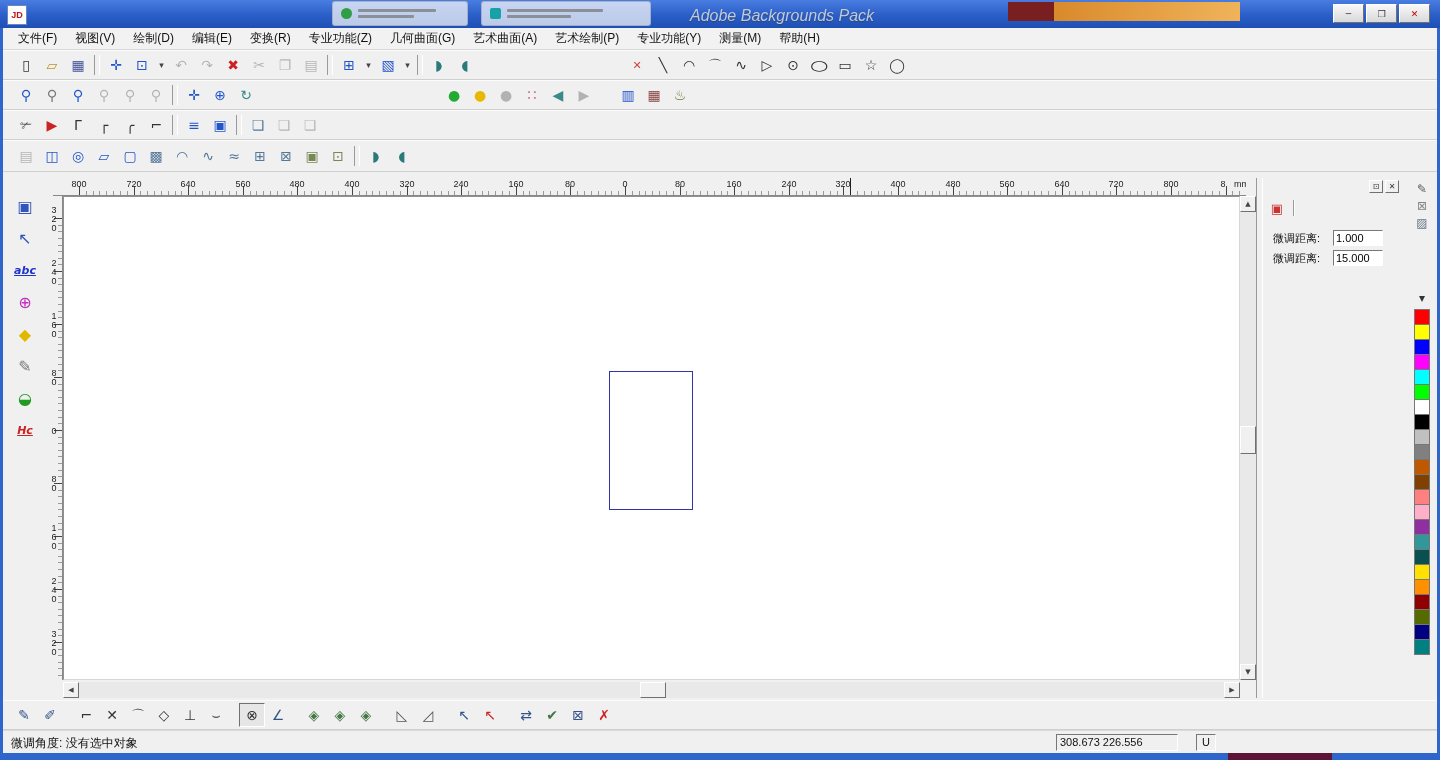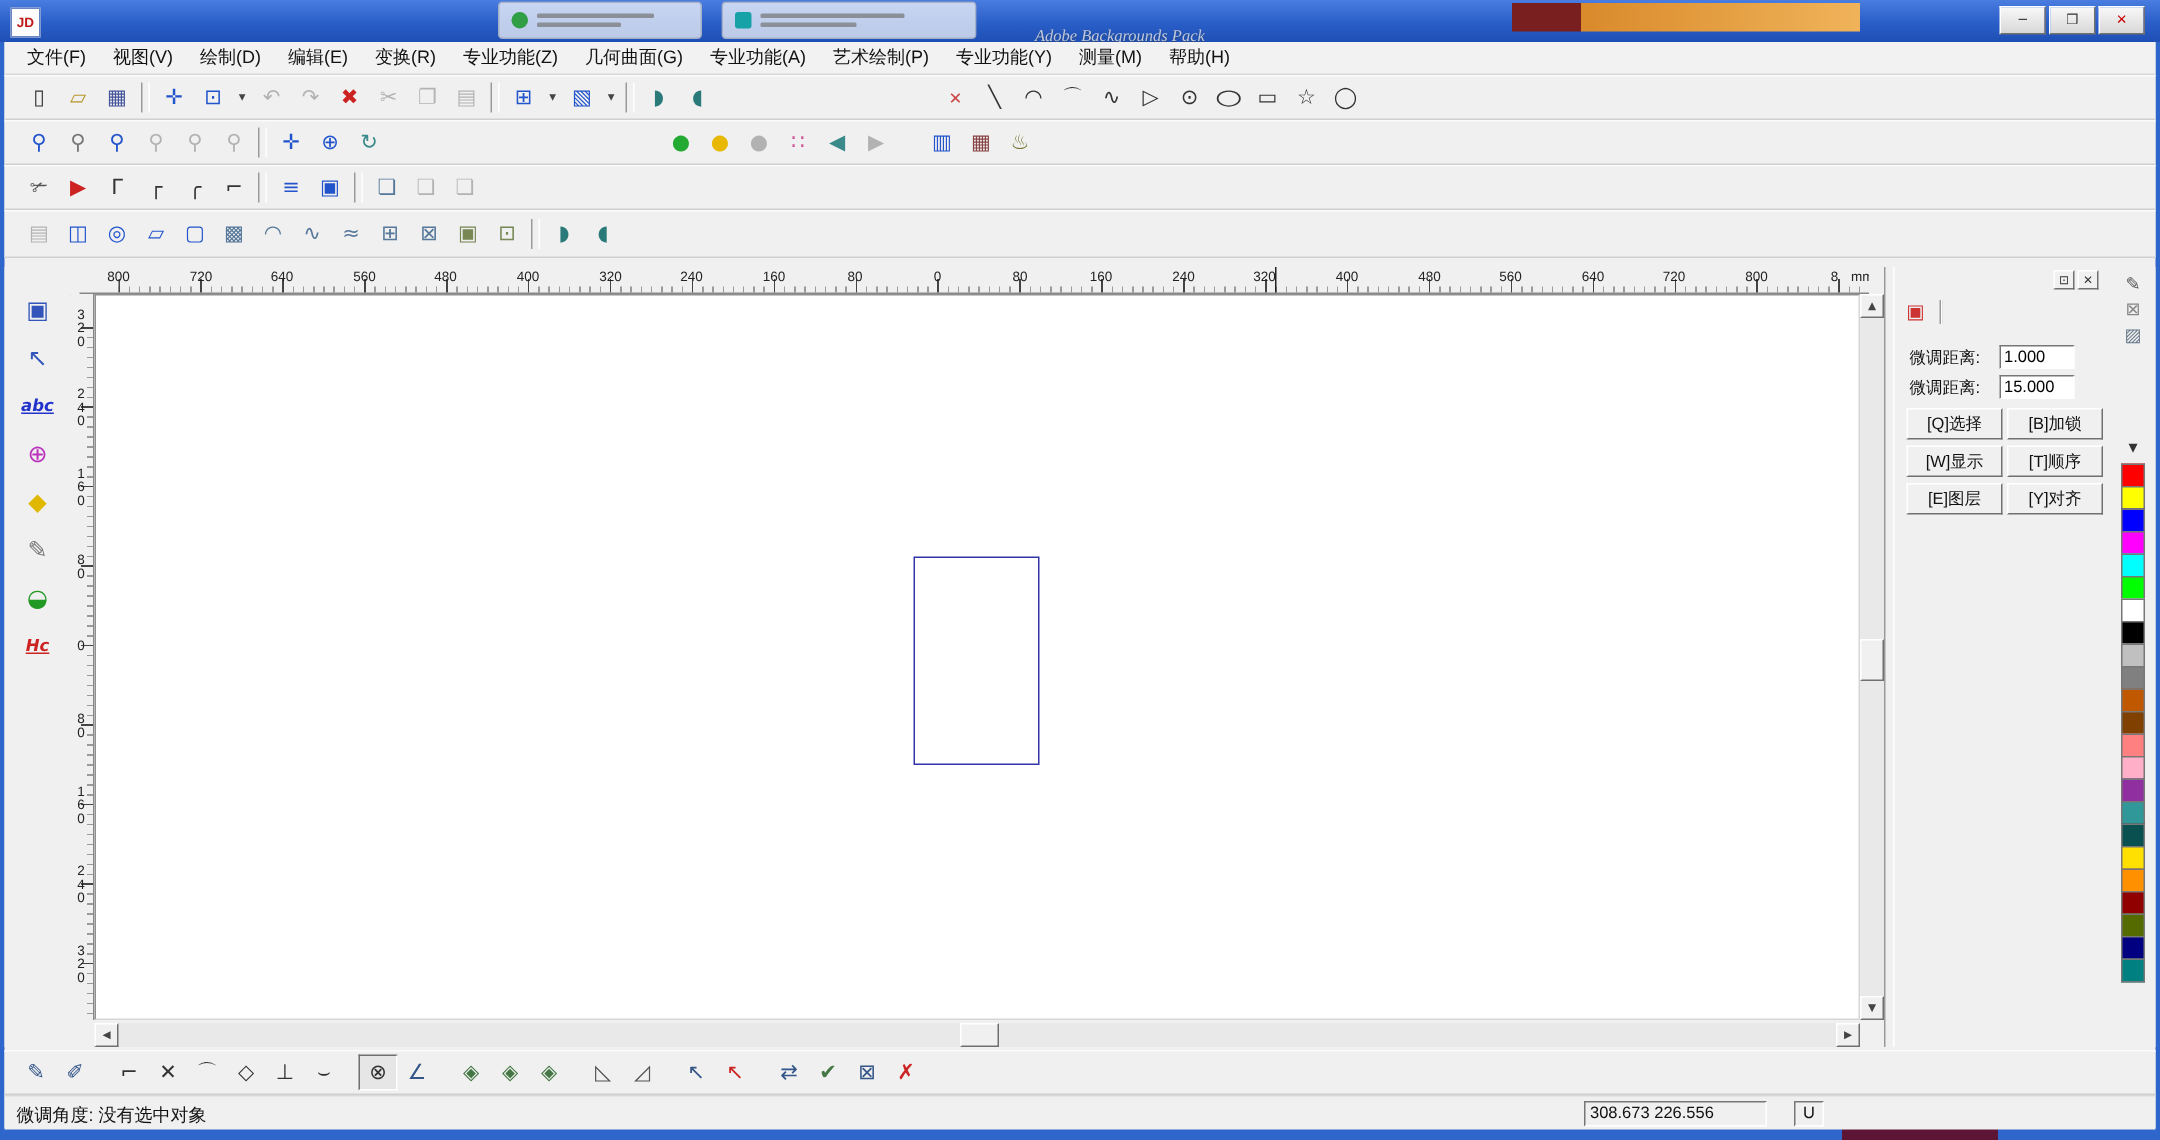--- a/index.html
+++ b/index.html
@@ -18,21 +18,21 @@
     border:1px solid;border-color:#fff #707070 #707070 #fff;font-size:9px;color:#333;
     display:flex;align-items:center;justify-content:center;font-family:"DejaVu Sans",sans-serif;}
   .wbtn.close i{color:#c00;font-weight:bold;}
   .wbtn i{font-style:normal;}
   
   .gadget{top:1px;height:25px;background:rgba(250,250,250,.72);border:1px solid rgba(140,150,170,.55);
     border-radius:3px;display:flex;align-items:center;gap:6px;padding:0 8px;box-sizing:border-box;}
   .gdot{width:11px;height:11px;border-radius:50%;}
   .gbars{display:flex;flex-direction:column;gap:3px;}
   .gbar{height:3px;background:#8a8f98;border-radius:1px;}
-  .ovltext{top:18px;color:#d8dde8;opacity:.85;font-size:11px;font-style:italic;text-shadow:0 1px 1px #345;font-family:Liberation Serif, serif;}
+  .ovltext{top:7px;color:#d8dde8;opacity:.85;font-size:16px;font-style:italic;text-shadow:0 1px 1px #345;}
   .orangefrag{left:1008px;top:2px;width:232px;height:19px;display:flex;}
   .orangefrag .dk{width:46px;height:100%;background:#7a1f1f;}
   .orangefrag .lt{flex:1;background:linear-gradient(90deg,#d98a2b,#f0b35a);}
   .bottomfrag{left:1228px;top:752px;width:104px;height:8px;background:#5c1535;}
   
   .client{left:3px;top:28px;width:1434px;height:724px;background:#f0f0f0;}
   .menubar{left:3px;top:28px;width:1434px;height:22px;background:#f2f2f2;
     border-bottom:1px solid #d8d8d8;display:flex;align-items:center;padding-left:6px;box-sizing:border-box;}
   .mitem{font-size:12px;color:#111;padding:2px 9px;}
   .toolbar{left:3px;width:1434px;height:30px;background:#f0f0f0;border-top:1px solid #fbfbfb;
@@ -166,21 +166,21 @@
 
 <div class="abs menubar">
 
 <span class="mitem">文件(F)</span>
     <span class="mitem">视图(V)</span>
     <span class="mitem">绘制(D)</span>
     <span class="mitem">编辑(E)</span>
     <span class="mitem">变换(R)</span>
     <span class="mitem">专业功能(Z)</span>
     <span class="mitem">几何曲面(G)</span>
-    <span class="mitem">专业功能(A)</span>
+    <span class="mitem">艺术曲面(A)</span>
     <span class="mitem">艺术绘制(P)</span>
     <span class="mitem">专业功能(Y)</span>
     <span class="mitem">测量(M)</span>
     <span class="mitem">帮助(H)</span>
   </div>
 
 <div class="abs toolbar" style="top:50px;">
 
 <span class="tbtn">
       <i class="g">▯</i>
@@ -527,29 +527,20 @@
   <div class="pfields">
 
   <div class="pfield">
       <span class="plabel">微调距离:</span>
       <input class="pinput" value="1.000" style="">
     </div>
       <div class="pfield">
       <span class="plabel">微调距离:</span>
       <input class="pinput" value="15.000" style="">
     </div>
-    </div>
-  <div class="pgrid">
-
-  <div class="pbtn">[Q]选择</div>
-      <div class="pbtn">[B]加锁</div>
-      <div class="pbtn">[W]显示</div>
-      <div class="pbtn">[T]顺序</div>
-      <div class="pbtn">[E]图层</div>
-      <div class="pbtn">[Y]对齐</div>
     </div>
   <div class="pside">
     <span class="abs" style="position:static;display:flex;flex-direction:column;align-items:center;">
 
     <span class="sideicon">
           <i class="g" style="font-style: normal; color: rgb(85, 85, 85);">✎</i>
         </span>
         <span class="sideicon">
           <i class="g" style="font-style: normal; color: rgb(136, 136, 136);">⊠</i>
         </span>

